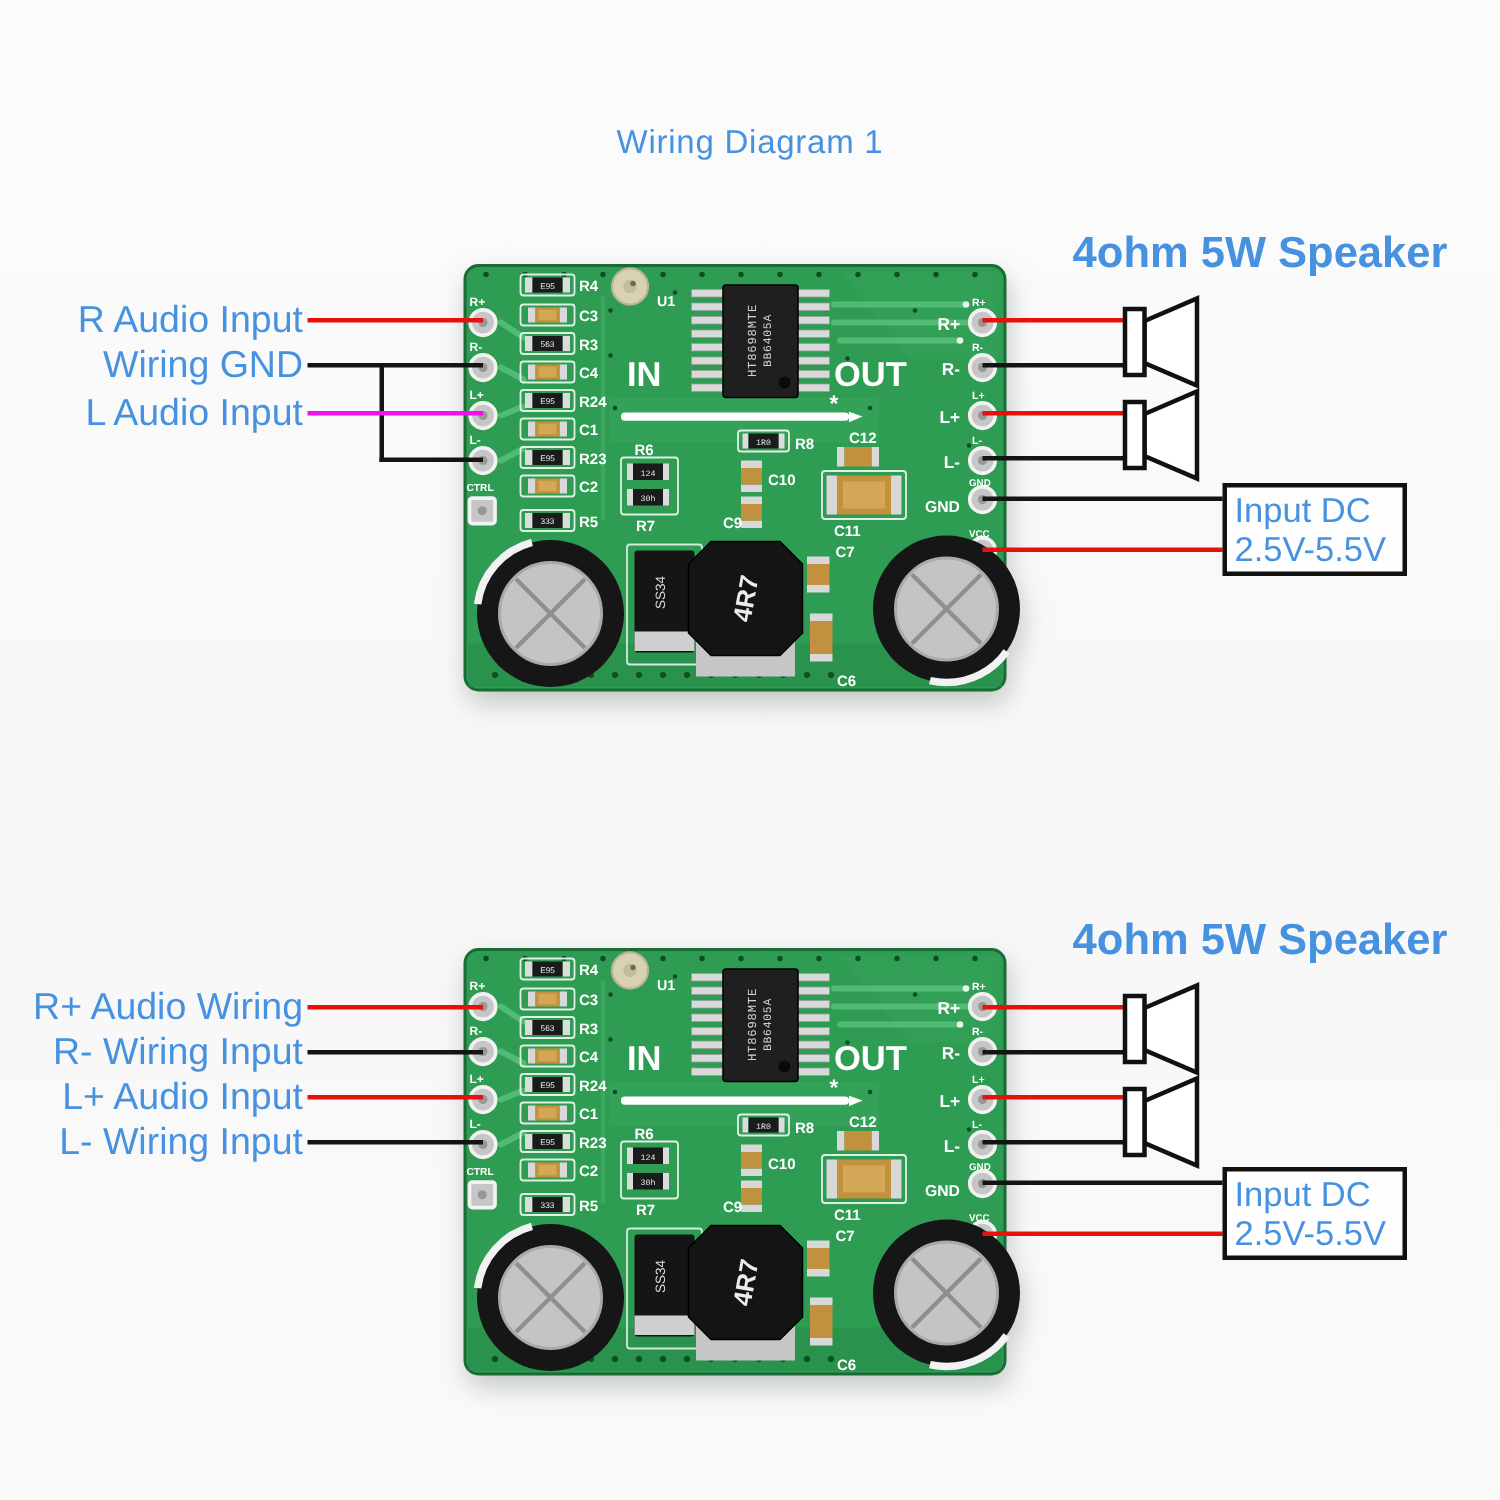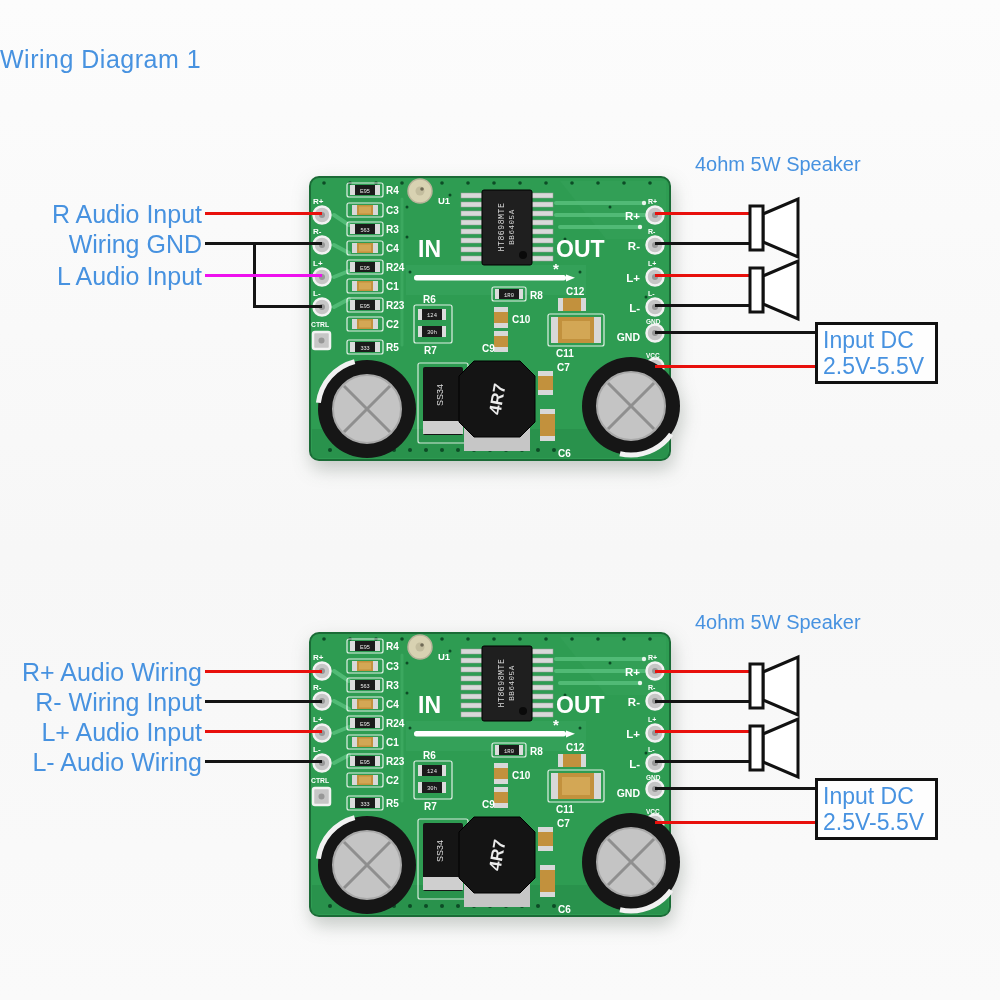--- a/index.html
+++ b/index.html
@@ -1,20 +1,20 @@
 <!DOCTYPE html>
 <html><head>
 <meta charset="utf-8">
 <style>
   html,body{margin:0;padding:0;}
   body{font-family:"Liberation Sans","DejaVu Sans",sans-serif;background:#f4f4f4;}
   #stage{position:relative;width:1000px;height:1000px;background:linear-gradient(180deg,#fcfcfc 0%,#f7f7f7 55%,#fafafa 100%);overflow:hidden;}
   .diagram{position:absolute;inset:0;}
-  .title{position:absolute;left:0;right:0;text-align:left;font-size:25px;color:#4792e0;letter-spacing:.5px;}
-  .spk-title{position:absolute;left:695px;width:290px;font-size:20px;color:#4792e0;white-space:nowrap;}
+  .title{position:absolute;left:0;right:0;text-align:center;font-size:22px;color:#4792e0;letter-spacing:.5px;margin-top:37px;}
+  .spk-title{position:absolute;left:695px;width:290px;text-align:center;font-size:29px;color:#4792e0;white-space:nowrap;font-weight:bold;}
   .io-label{position:absolute;right:798px;transform:translateY(-50%);font-size:25px;color:#4792e0;white-space:nowrap;}
   .wire{position:absolute;height:3px;}
   .wire.v{width:3px;}
   .wire.red{background:#e8100c;}
   .wire.black{background:#141414;}
   .wire.magenta{background:#ee11ee;}
   .pcb-wrap{position:absolute;left:310px;width:360px;height:283px;filter:drop-shadow(2px 8px 9px rgba(40,60,45,.25));}
   .pcb-wrap svg{overflow:visible;display:block;}
   .speaker{position:absolute;width:54px;height:64px;}
   .power-box{position:absolute;left:815px;width:112px;height:52px;border:3px solid #111;background:rgba(255,255,255,.85);color:#4792e0;font-size:23px;line-height:26px;padding:2px 0 2px 5px;white-space:nowrap;}
@@ -688,21 +688,21 @@
       <circle cx="321" cy="229" r="34" fill="none" stroke="#a9a9a9" stroke-width="2"></circle>
       <line x1="298" y1="206" x2="344" y2="252" stroke="#8f8f8f" stroke-width="3"></line>
       <line x1="298" y1="252" x2="344" y2="206" stroke="#8f8f8f" stroke-width="3"></line>
     </g>
   </svg>
 </div>
 
     <div class="io-label" style="top:672px">R+ Audio Wiring</div>
     <div class="io-label" style="top:702px">R- Wiring Input</div>
     <div class="io-label" style="top:732px">L+ Audio Input</div>
-    <div class="io-label" style="top:762px">L- Audio Wiring</div>
+    <div class="io-label" style="top:762px">L- Wiring Input</div>
 
     <div class="wire red" style="left:205px;top:670px;width:117px"></div>
     <div class="wire black" style="left:205px;top:700px;width:117px"></div>
     <div class="wire red" style="left:205px;top:730px;width:117px"></div>
     <div class="wire black" style="left:205px;top:760px;width:117px"></div>
 
     <div class="wire red" style="left:655px;top:670px;width:95px"></div>
     <div class="wire black" style="left:655px;top:700px;width:95px"></div>
     <div class="wire red" style="left:655px;top:730px;width:95px"></div>
     <div class="wire black" style="left:655px;top:760px;width:95px"></div>

